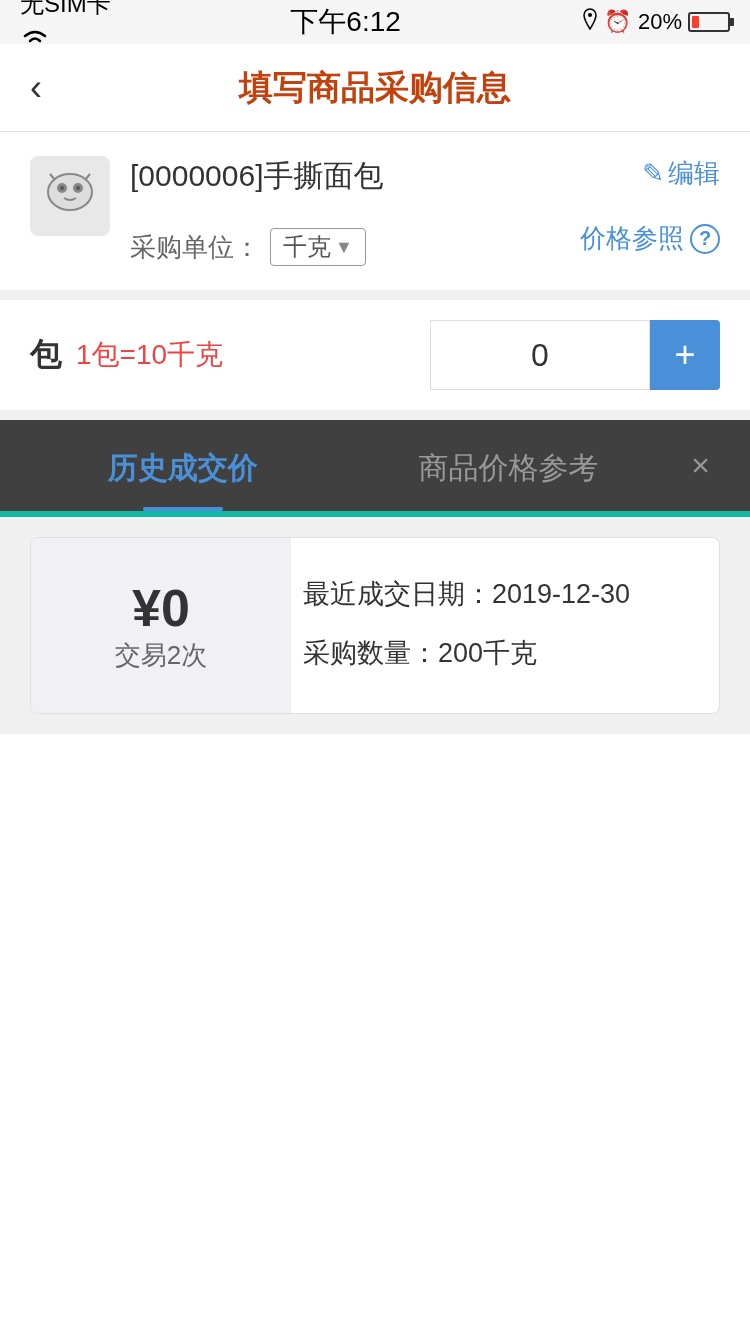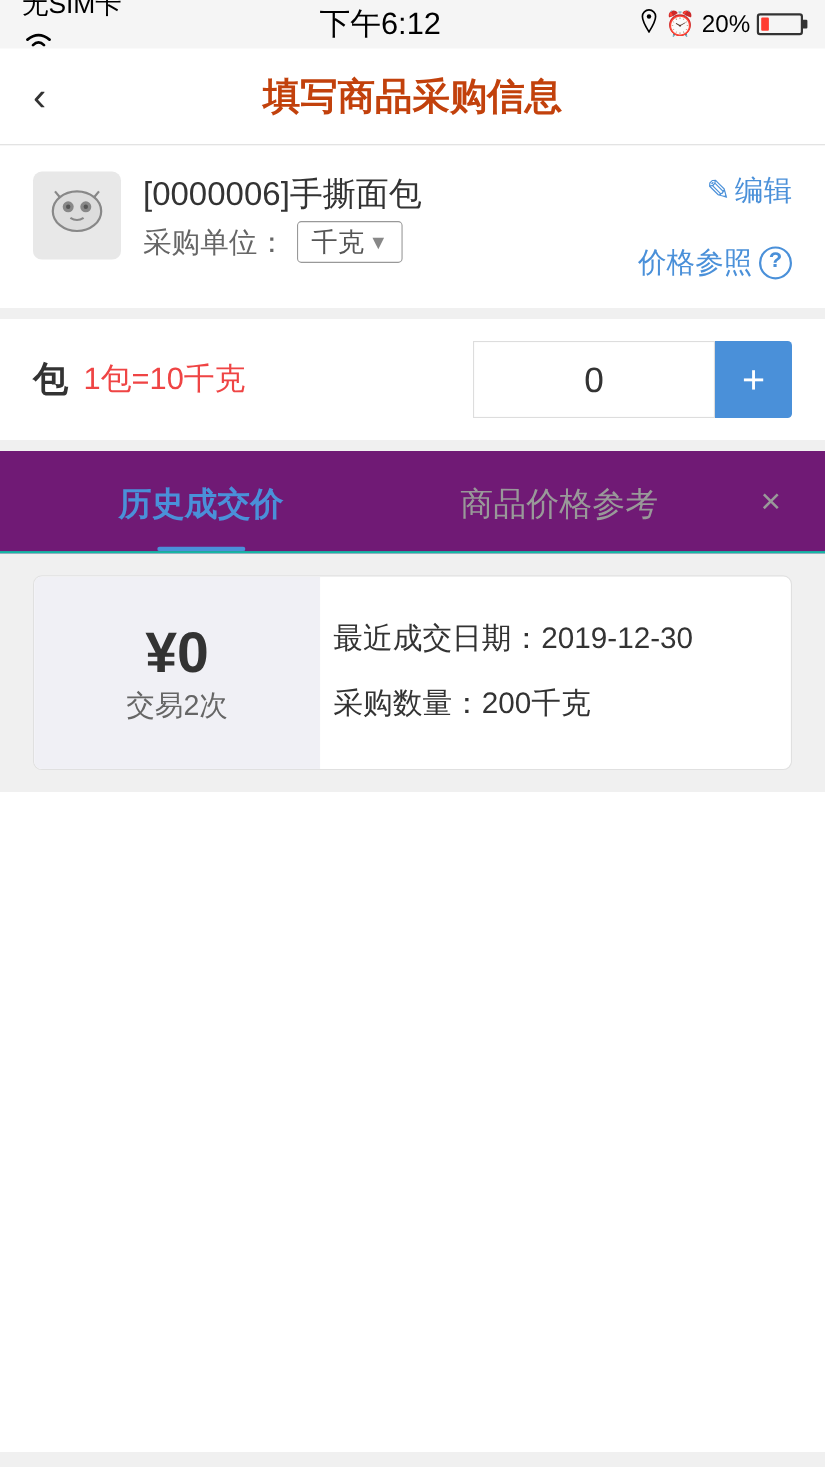--- a/index.html
+++ b/index.html
@@ -106,21 +106,21 @@
       justify-content: center;
       flex-shrink: 0;
     }
     .owl-icon {
       font-size: 36px;
       color: #666;
     }
     .product-info {
       display: flex;
       flex-direction: column;
-      gap: 4px;
+      gap: 31px;
     }
     .product-name {
       font-size: 30px;
       color: #333;
       font-weight: 500;
     }
     .product-unit {
       display: flex;
       align-items: center;
       gap: 10px;
@@ -146,21 +146,20 @@
       gap: 4px;
       cursor: pointer;
     }
     .price-ref {
       color: #4a90d9;
       font-size: 26px;
       display: flex;
       align-items: center;
       gap: 6px;
       cursor: pointer;
-      font-family: Liberation Mono, monospace;
     }
     .price-ref-help {
       width: 30px; height: 30px;
       border: 2px solid #4a90d9;
       border-radius: 50%;
       display: flex;
       align-items: center;
       justify-content: center;
       font-size: 20px;
       color: #4a90d9;
@@ -215,24 +214,24 @@
       display: flex;
       align-items: center;
       justify-content: center;
       cursor: pointer;
       border-radius: 0 4px 4px 0;
     }
 
     
     .tabs-bar {
       width: 750px;
-      background: #701a75;
-      display: flex;
-      align-items: center;
-      border-bottom: 2px solid #14b8a6;
+      background: #404040;
+      display: flex;
+      align-items: center;
+      border-bottom: 6px solid #14b8a6;
       position: relative;
       padding: 0 20px;
     }
     .tab-item {
       flex: 1;
       text-align: center;
       padding: 28px 0 22px;
       font-size: 30px;
       color: #999;
       cursor: pointer;

